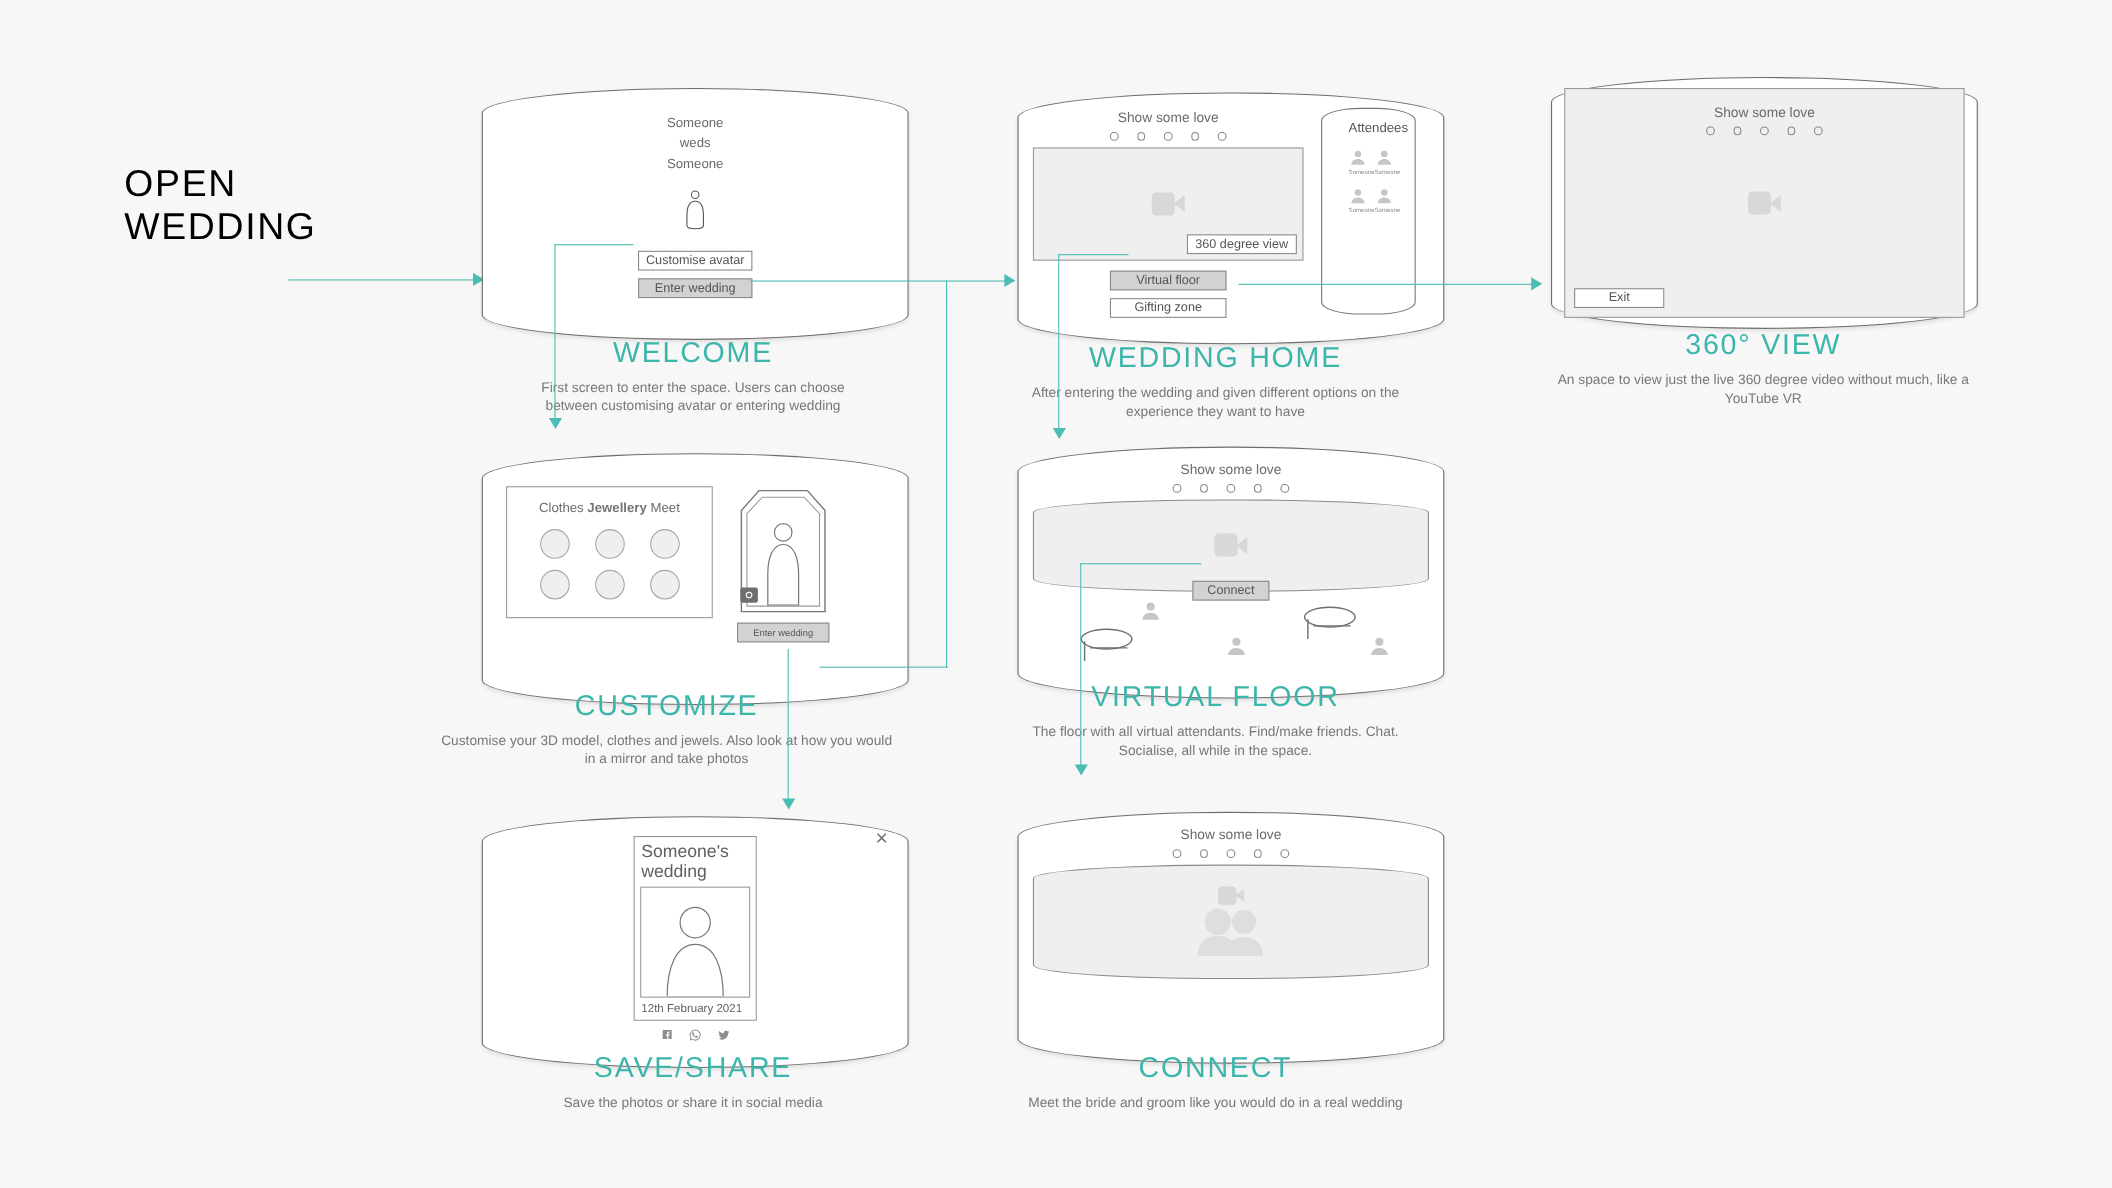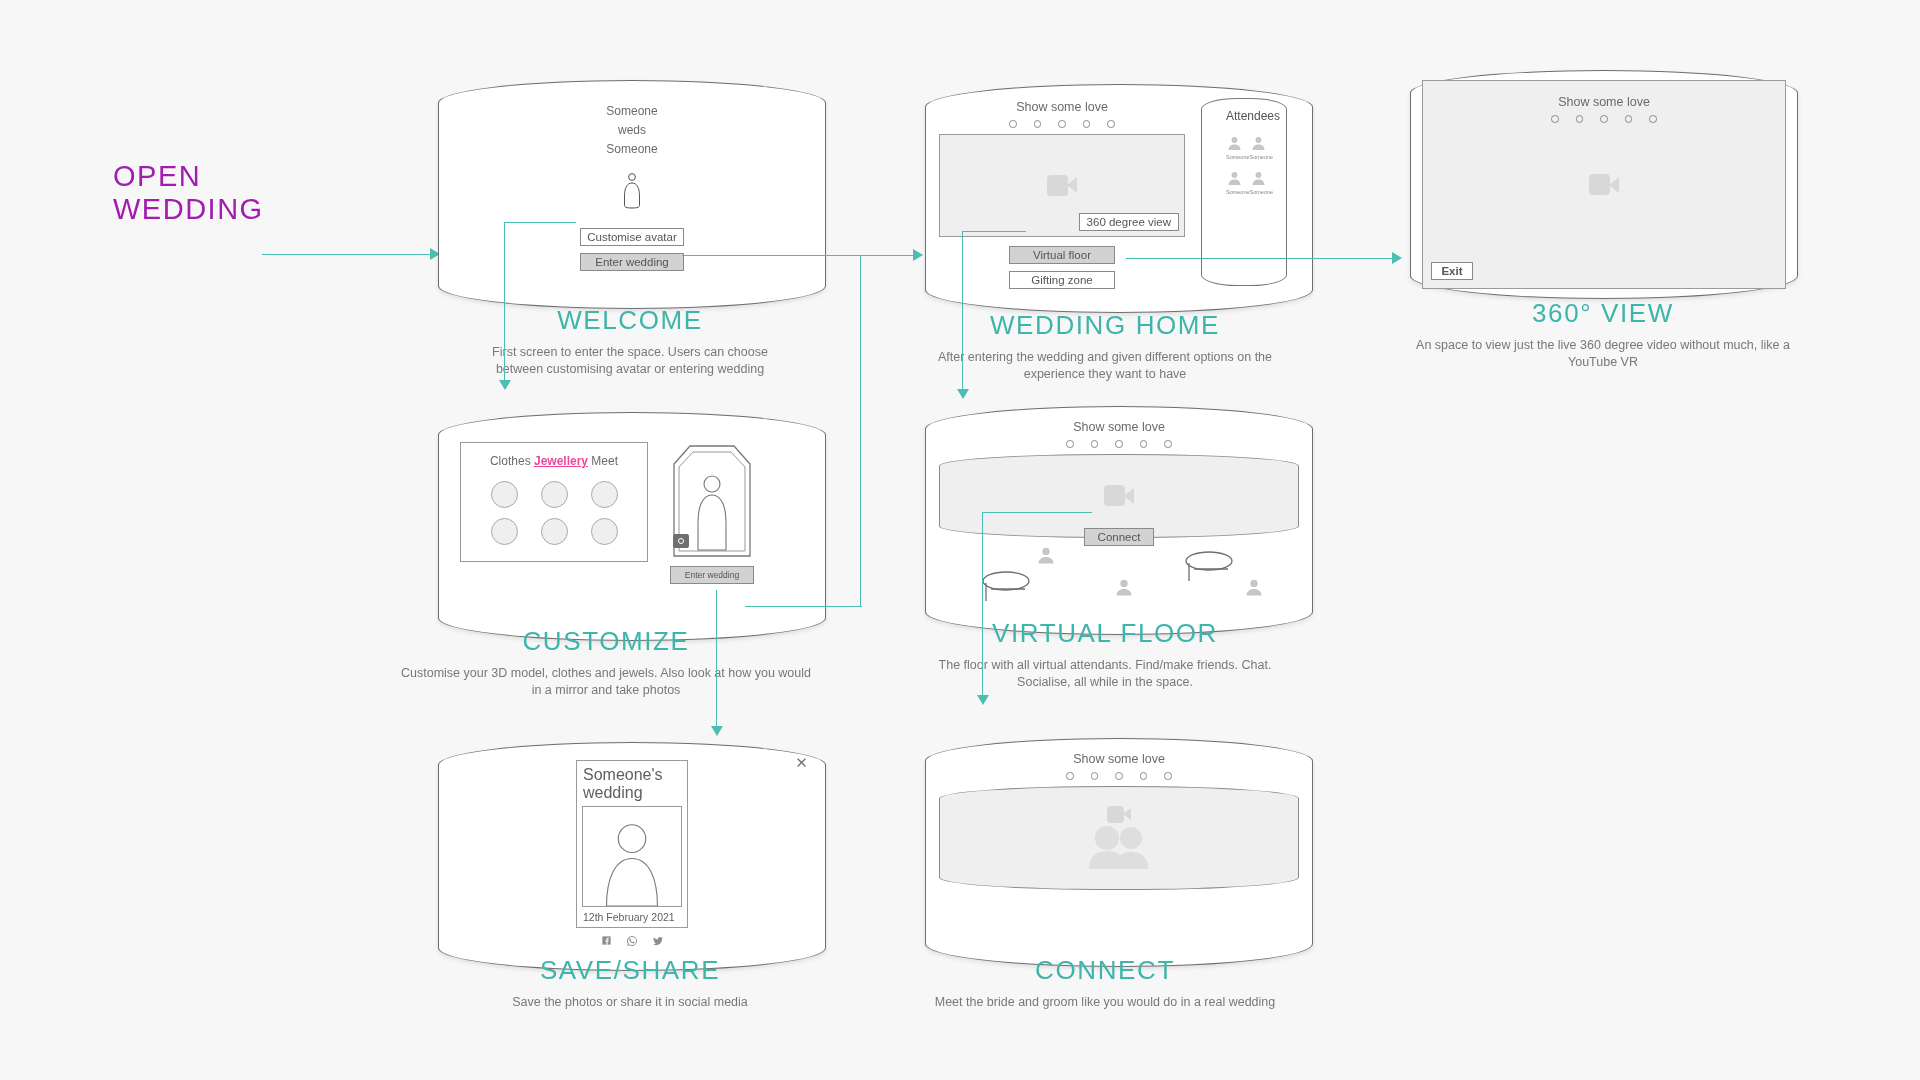--- a/index.html
+++ b/index.html
@@ -7,27 +7,26 @@
     width: 1920px; height: 1080px;
     background: #f7f7f7;
     font-family: "Liberation Sans", sans-serif;
     overflow: hidden;
   }
   #stage { position: relative; width: 1920px; height: 1080px; }
 
   
   .flow-label {
     position: absolute;
-    color: #a21caf;
-    font-size: 29px;
+    color: #000000;
+    font-size: 34px;
     letter-spacing: 1.5px;
     line-height: 1.15;
     font-weight: 300;
     white-space: pre-line;
-    margin-top: 12px;
   }
 
   
   .conn { position: absolute; background: #4cbdb2; }
   .conn.h { height: 1.4px; }
   .conn.v { width: 1.4px; }
   .arrow-r, .arrow-d {
     position: absolute;
     width: 0; height: 0;
   }
@@ -170,31 +169,31 @@
 
   
   #view360 .inner { padding: 10px 12px; }
   .v360-box {
     height: 100%;
     background: #efefef; border: 1px solid #9a9a9a;
     position: relative;
     display: flex; align-items: center; justify-content: center;
   }
   .v360-top { position: absolute; left: 0; right: 0; top: 8px; }
-  .btn-exit { position: absolute; left: 8px; bottom: 8px; width: 42px; font-weight: bold; }
+  .btn-exit { position: absolute; left: 8px; bottom: 8px; width: 82px; }
 
   
   #customize .inner { padding: 30px 22px 0 22px; display: flex; }
   .clothes-box {
     width: 188px; height: 120px;
     border: 1px solid #9a9a9a; background: #fff;
     padding-top: 11px;
   }
   .tabs { text-align: center; font-size: 12px; color: #6a6a6a; }
-  .tabs b { color: #ec4899; text-decoration: underline; }
+  .tabs b { color: #737373; }
   .swatches {
     margin: 13px auto 0; width: 150px;
     display: grid; grid-template-columns: repeat(3, 1fr);
     row-gap: 10px; justify-items: center;
   }
   .swatches i {
     display: block; width: 27px; height: 27px;
     border-radius: 50%; background: #efefef; border: 1px solid #a8a8a8;
   }
   .mirror-wrap { margin-left: 22px; position: relative; }

